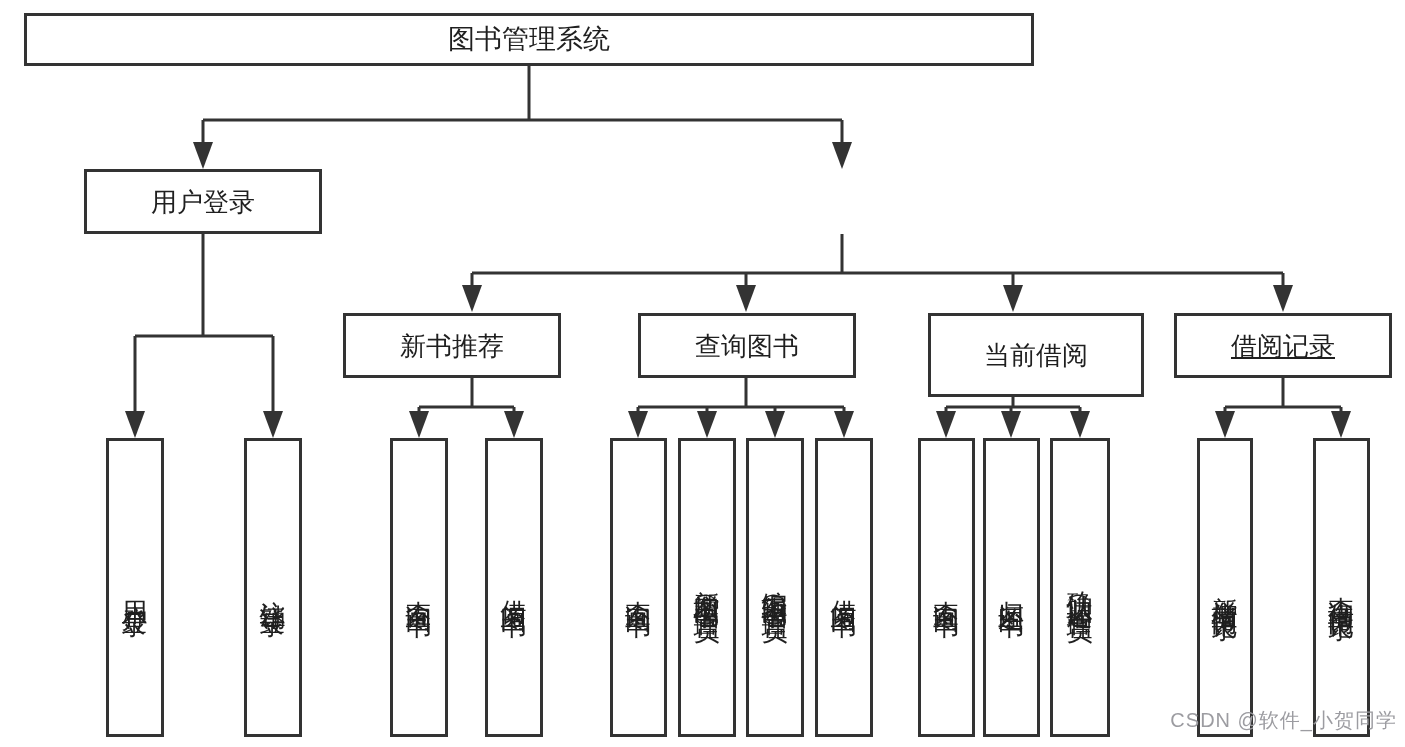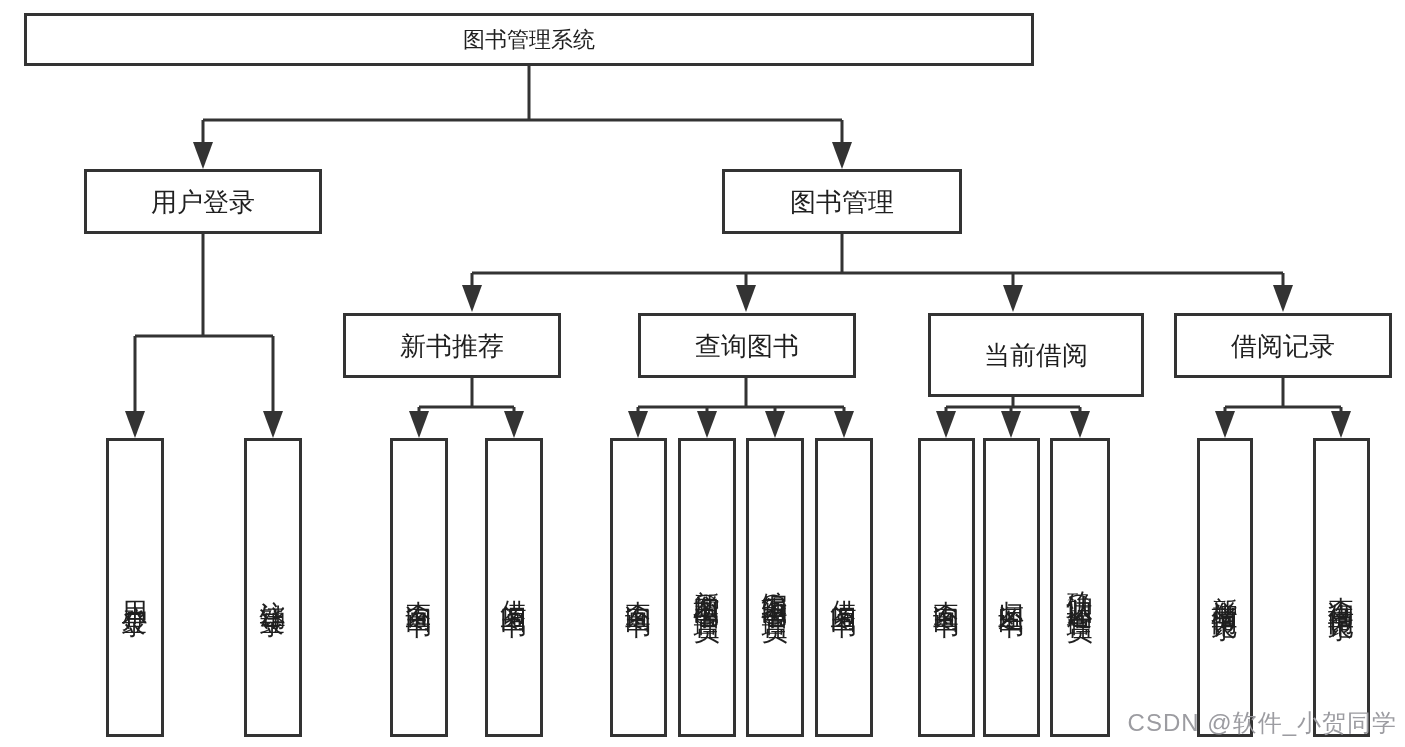--- a/index.html
+++ b/index.html
@@ -6,33 +6,33 @@
   .stage{
     position:relative;width:1405px;height:747px;background:#ffffff;
     font-family:"Liberation Sans", sans-serif;color:#1f1f1f;overflow:hidden;
   }
   .wires{position:absolute;left:0;top:0;z-index:0;}
   .node{
     position:absolute;box-sizing:border-box;background:#ffffff;
     border:3px solid #333333;display:flex;align-items:center;justify-content:center;
     font-size:26px;line-height:1;z-index:1;white-space:nowrap;
   }
-  .node.root{font-size:22px;text-align:center;}
+  .node.root{font-size:27px;text-align:center;}
   .leaf{
     position:absolute;box-sizing:border-box;background:#ffffff;
     border:3px solid #333333;display:flex;align-items:center;justify-content:center;
     top:438px;height:299px;z-index:1;
   }
   .leaf span{
     writing-mode:vertical-rl;text-orientation:mixed;
     font-size:26px;letter-spacing:4px;line-height:1;color:#1f1f1f;
   }
   .watermark{
     position:absolute;top:707px;right:8px;z-index:3;
-    font-size:24px;color:#9c9ca1;letter-spacing:1px;white-space:nowrap;
+    font-size:20px;color:#9c9ca1;letter-spacing:1px;white-space:nowrap;
   }
 </style>
 </head>
 <body>
 
 <div class="stage">
 
   <svg class="wires" width="1405" height="747" viewBox="0 0 1405 747" aria-hidden="true">
     <path fill="none" stroke="#333333" stroke-width="3" d="
       M529,66 V120 M203,120 H842 M203,120 V144 M842,120 V144
@@ -61,26 +61,25 @@
       <polygon points="1001,411 1021,411 1011,438"></polygon>
       <polygon points="1070,411 1090,411 1080,438"></polygon>
       <polygon points="1215,411 1235,411 1225,438"></polygon>
       <polygon points="1331,411 1351,411 1341,438"></polygon>
     </g>
   </svg>
 
   <div class="node root" style="left:24px;top:13px;width:1010px;height:53px;">图书管理系统</div>
 
   <div class="node" style="left:84px;top:169px;width:238px;height:65px;">用户登录</div>
-  <div class="node" style="left:722px;top:169px;width:240px;height:65px;">图书管理</div>
 
   <div class="node" style="left:343px;top:313px;width:218px;height:65px;">新书推荐</div>
   <div class="node" style="left:638px;top:313px;width:218px;height:65px;">查询图书</div>
   <div class="node" style="left:928px;top:313px;width:216px;height:84px;">当前借阅</div>
-  <div class="node" style="left:1174px;top:313px;width:218px;height:65px;">借阅记录</div>
+  <div class="node" style="left:1174px;top:313px;width:218px;height:65px;text-decoration:underline;">借阅记录</div>
 
   <div class="leaf" style="left:106px;width:58px;">
     <span>用户登录</span>
   </div>
   <div class="leaf" style="left:244px;width:58px;">
     <span>注销登录</span>
   </div>
 
   <div class="leaf" style="left:390px;width:58px;">
     <span>查询图书</span>

